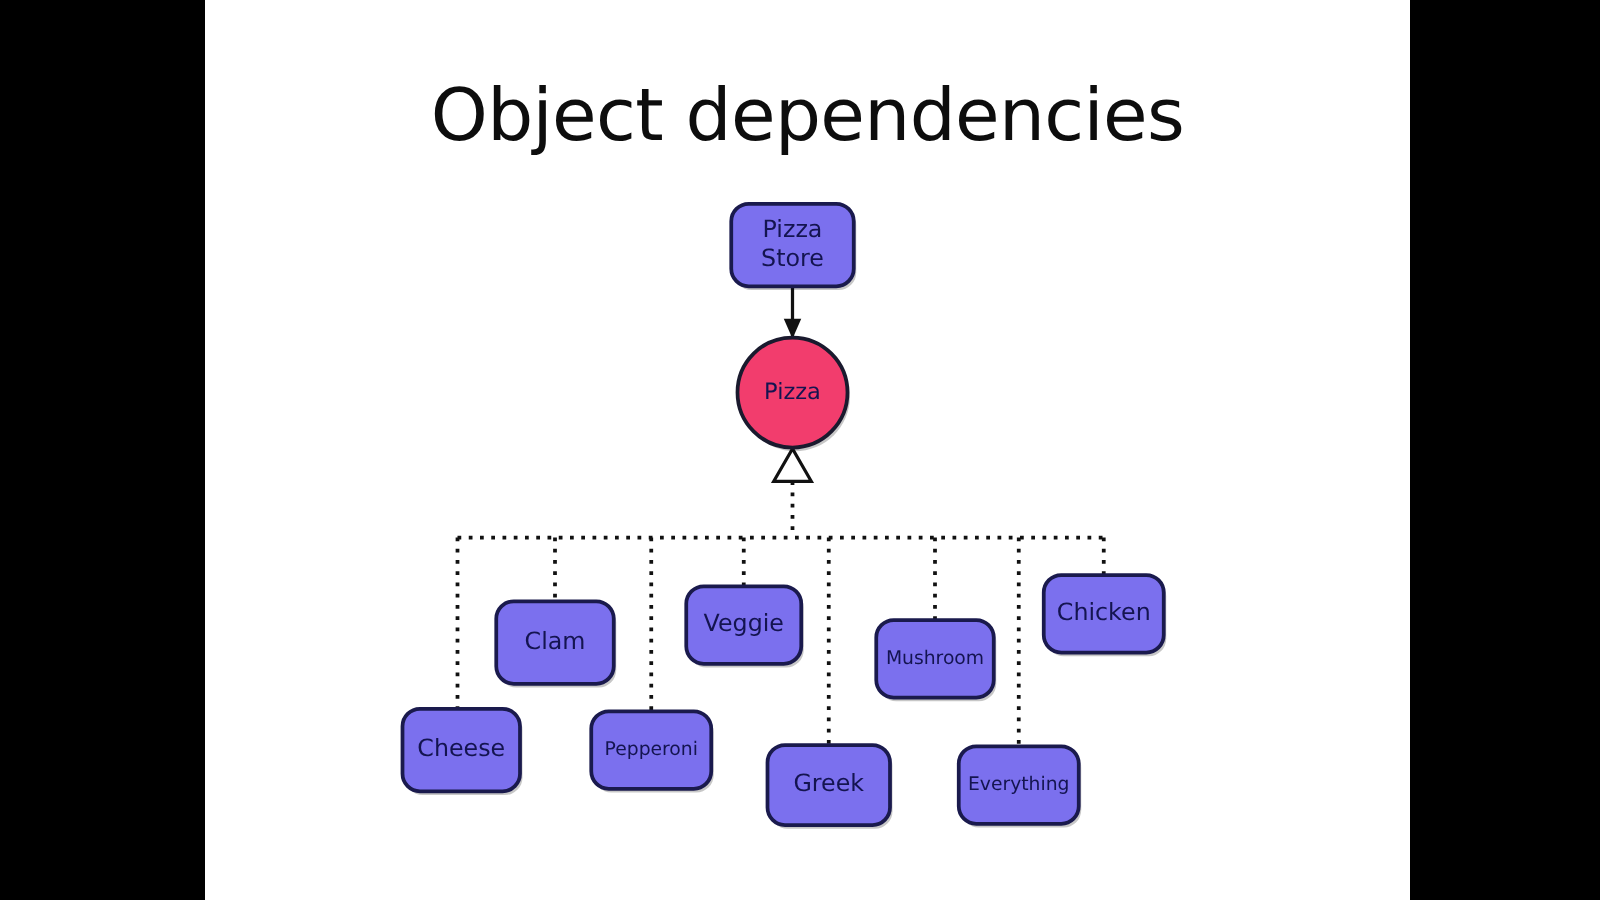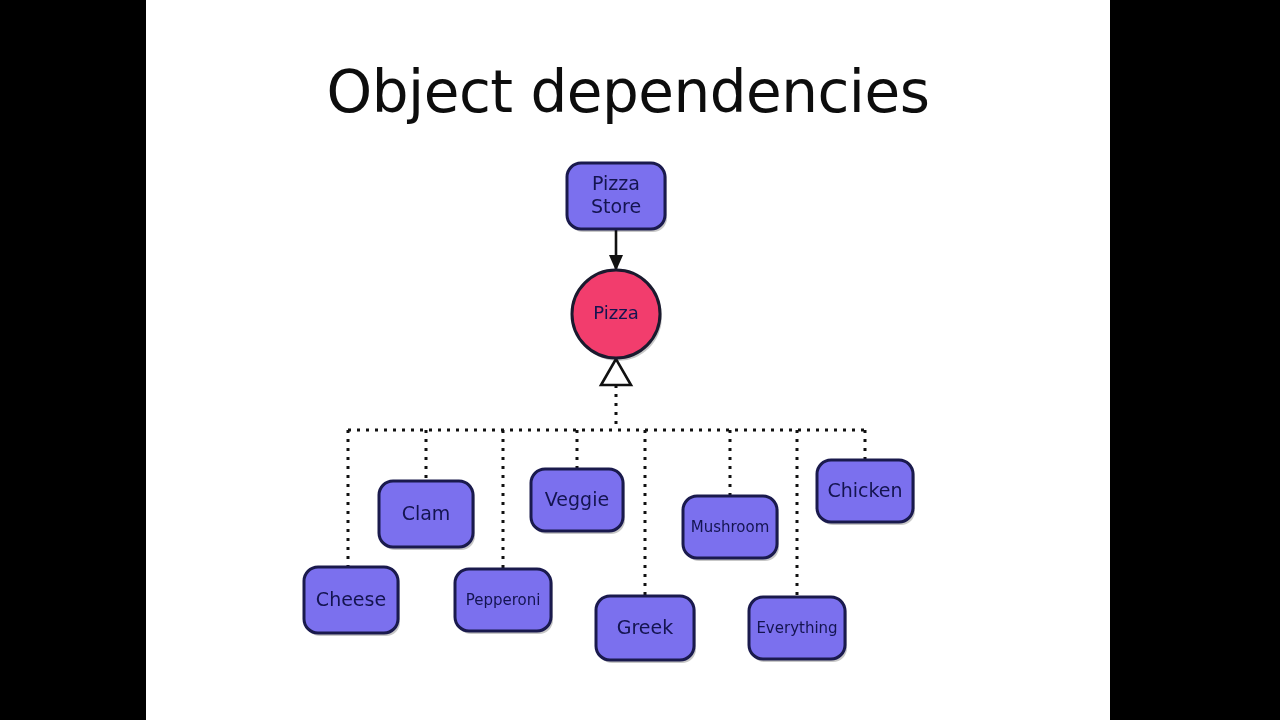--- a/index.html
+++ b/index.html
@@ -14,21 +14,21 @@
     font-family: "Liberation Sans", sans-serif;
   }
   #stage {
     position: relative;
     width: 1280px;
     height: 720px;
     background: #000000;
   }
   #canvas {
     position: absolute;
-    left: 146px;
+    left: 164px;
     top: 0px;
     width: 964px;
     height: 720px;
     background: #ffffff;
   }
   .bar {
     position: absolute;
     top: 0;
     height: 720px;
     background: #000000;

